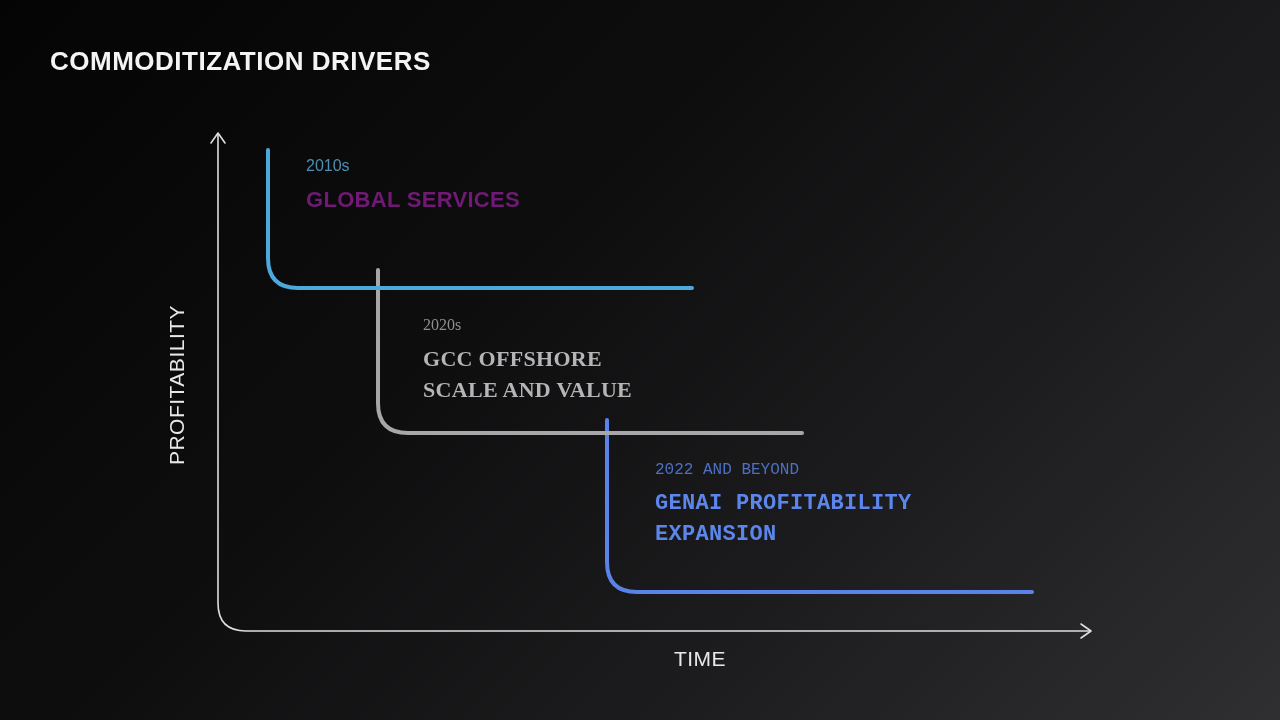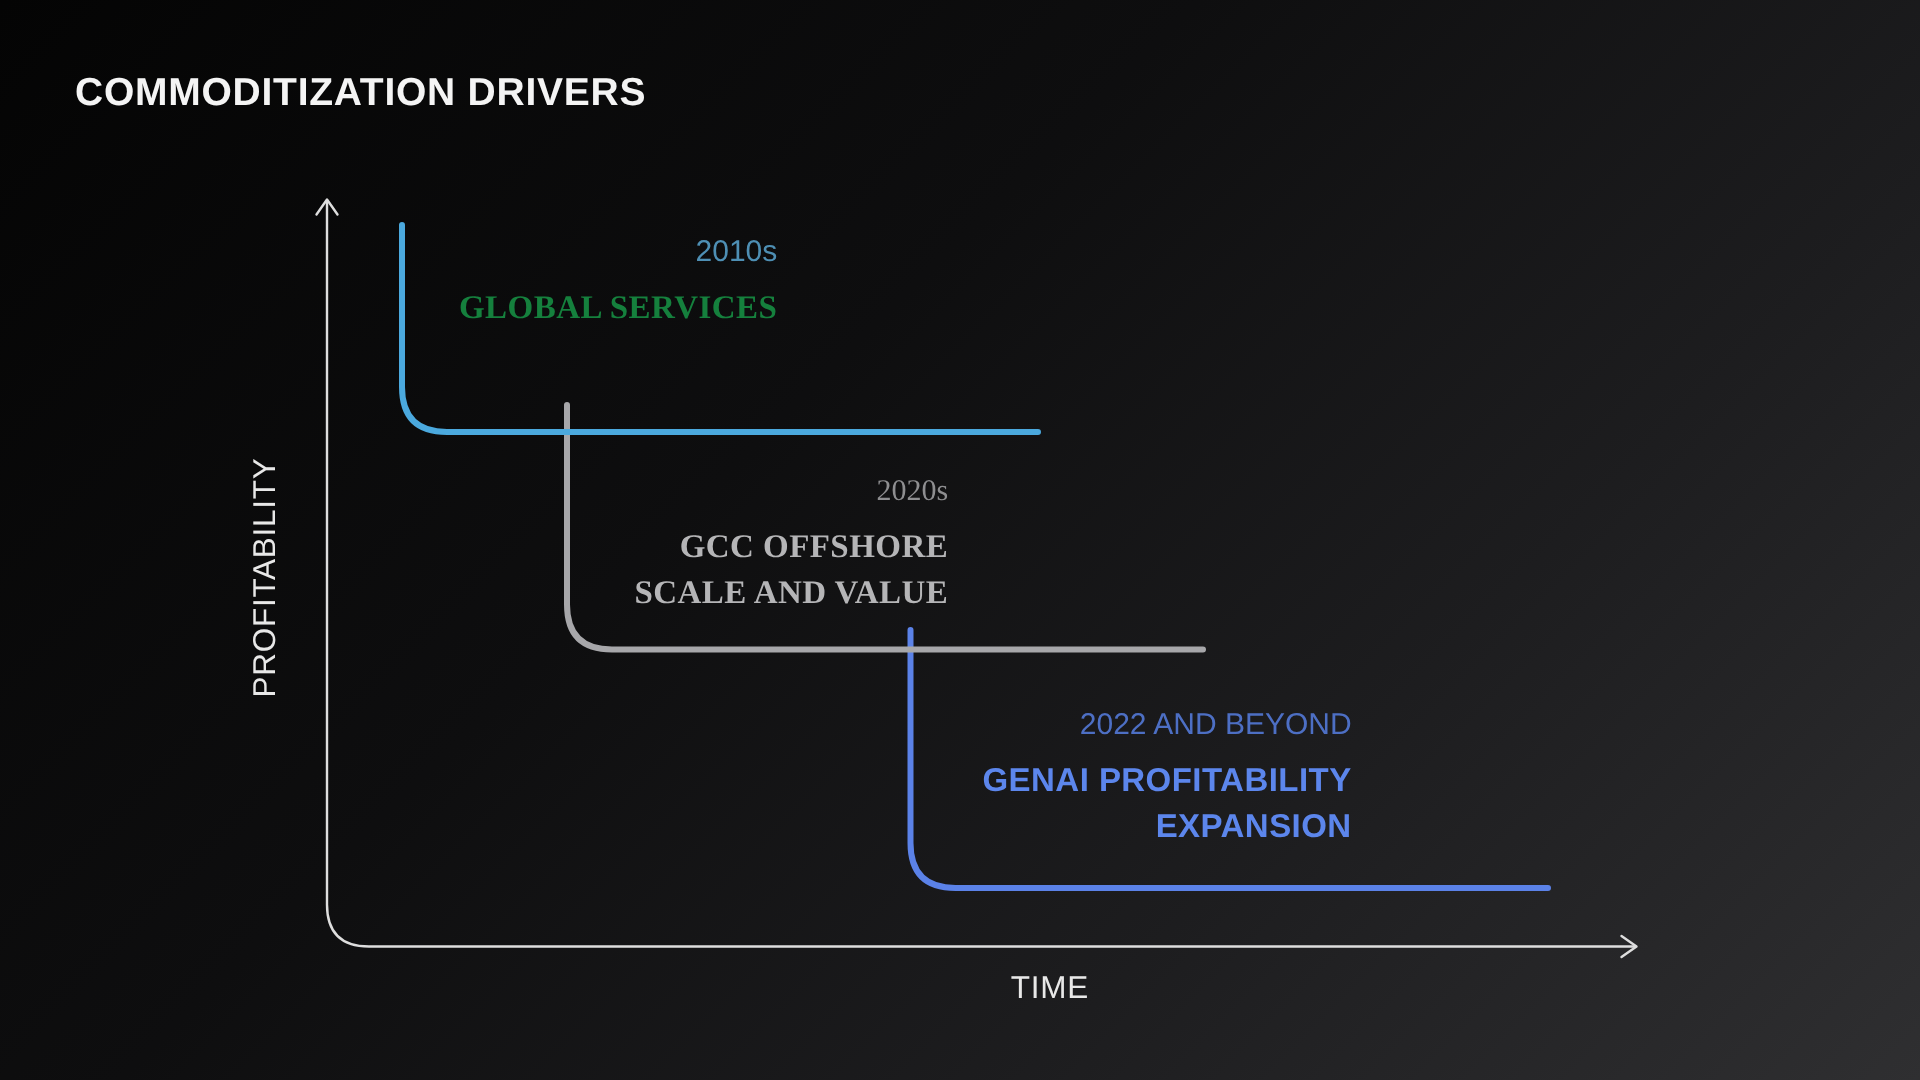--- a/index.html
+++ b/index.html
@@ -1,39 +1,39 @@
 <!DOCTYPE html>
 <html><head>
 <meta charset="utf-8">
 <style>
   html,body{margin:0;padding:0;}
   body{
     width:1280px;height:720px;overflow:hidden;
     background:linear-gradient(135deg,#040404 0%,#0e0e0f 40%,#1d1d1f 70%,#2f2f31 100%);
     font-family:"Liberation Sans",sans-serif;
   }
-  .slide{position:relative;width:1280px;height:700px;text-align:right;}
+  .slide{position:relative;width:1280px;height:700px;}
   .title{
     position:absolute;left:50px;top:46px;
     font-size:26px;font-weight:700;color:#f4f4f4;letter-spacing:.5px;
   }
   #chart{position:absolute;left:0;top:0;}
   .axis-label{position:absolute;color:#e8e8e8;font-size:21px;letter-spacing:.5px;white-space:nowrap;}
   .axis-label.y{left:177px;top:385px;transform:translate(-50%,-50%) rotate(-90deg);}
   .axis-label.x{left:700px;top:659px;transform:translate(-50%,-50%);}
   .curve-label{position:absolute;white-space:nowrap;}
-  .curve-label .era{font-size:20px;margin-bottom:9px;}
+  .curve-label .era{font-size:16px;margin-bottom:9px;}
   .curve-label .main{font-size:22px;font-weight:700;line-height:31px;letter-spacing:.3px;}
   .label-1{left:306px;top:157px;}
   .label-1 .era{color:#4e8fb4;}
-  .label-1 .main{color:#15803d;font-family:Liberation Serif, serif;}
+  .label-1 .main{color:#701a75;}
   .label-2{left:423px;top:316px;font-family:Liberation Serif, serif;}
   .label-2 .era{color:#8e8e90;}
   .label-2 .main{color:#b5b5b7;}
-  .label-3{left:655px;top:472px;}
+  .label-3{left:655px;top:461px;font-family:Liberation Mono, monospace;}
   .label-3 .era{color:#4d6fc4;}
   .label-3 .main{color:#5c86ec;}
 </style>
 </head>
 <body>
 
 <div class="slide">
 
   <div class="title">COMMODITIZATION DRIVERS</div>
 

